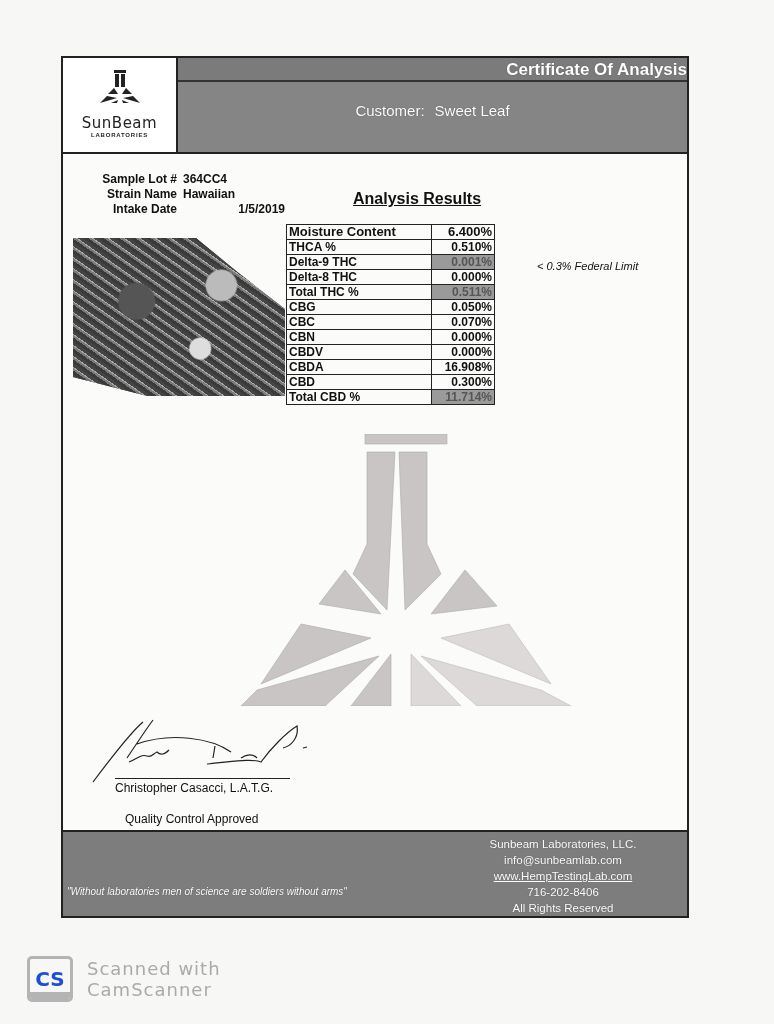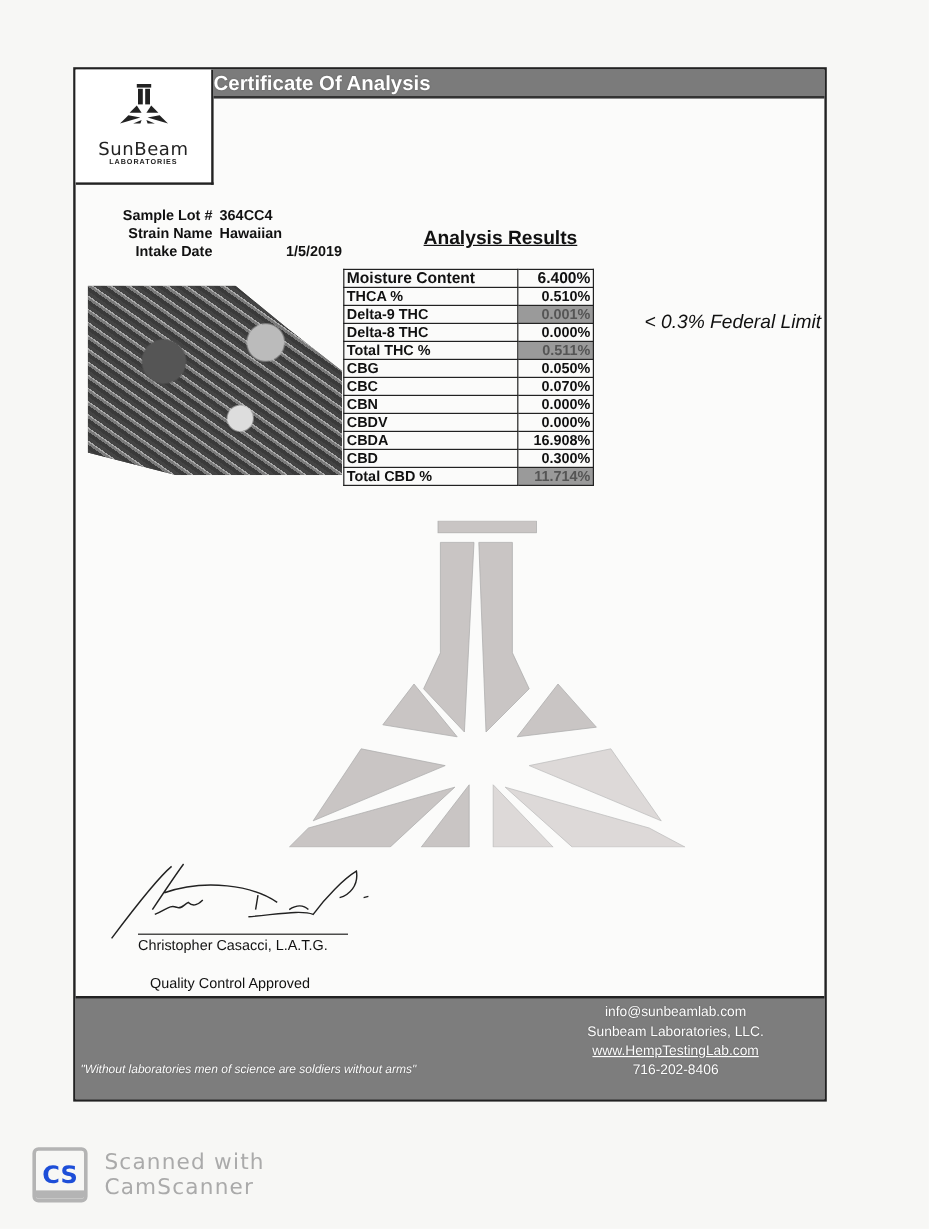--- a/index.html
+++ b/index.html
@@ -36,21 +36,21 @@
     }
     .logo-sub {
       font-size: 6px; font-weight: bold; letter-spacing: 0.8px; color: #222;
     }
     .header-title {
       position: absolute; left: 115px; top: 0;
       width: 509px; height: 24px;
       background: #7b7b7b;
       border-bottom: 2px solid #333;
       color: #fff; font-weight: bold; font-size: 17px;
-      text-align: left; line-height: 24px;
+      text-align: right; line-height: 24px;
       box-sizing: border-box;
       text-shadow: 0 0 1px #444;
     }
     .header-customer {
       position: absolute; left: 115px; top: 24px;
       width: 509px; height: 72px;
       background: #858585;
       border-bottom: 2px solid #222;
       color: #fff; font-size: 15px;
       box-sizing: border-box;
@@ -90,21 +90,21 @@
       border: 1.5px solid #222;
       height: 14px; line-height: 14px;
       padding: 0 2px;
     }
     table.results td.name { width: 140px; }
     table.results td.val { width: 58px; text-align: right; }
     table.results tr.first td { font-size: 13px; }
     table.results td.hl { background: #9a9a9a; color: #555; }
     .federal {
       position: absolute; left: 474px; top: 202px;
-      font-size: 16px; font-style: italic;
+      font-size: 11px; font-style: italic;
     }
     .watermark { position: absolute; left: 178px; top: 376px; }
     .signature { position: absolute; left: 28px; top: 660px; }
     .signer {
       position: absolute; left: 52px; top: 720px;
       font-size: 12px;
       border-top: 1.5px solid #222;
       padding-top: 2px; width: 175px;
     }
     .qc {
@@ -164,20 +164,23 @@
       <polygon points="2,33 9,26 19,28" fill="#222"></polygon>
       <polygon points="42,33 35,26 25,28" fill="#222"></polygon>
       <polygon points="13,33 20,30 19,33" fill="#222"></polygon>
       <polygon points="31,33 24,30 25,33" fill="#222"></polygon>
     </svg>
     <div class="logo-name">SunBeam</div>
     <div class="logo-sub">LABORATORIES</div>
   </div>
 
   <div class="header-title">Certificate Of Analysis</div>
+  <div class="header-customer">
+    <span>Customer:</span><span class="sep"></span><span>Sweet Leaf</span>
+  </div>
 
   <div class="sample-info">
     <div class="row">
       <span class="lbl">Sample Lot #</span>
       <span class="val">364CC4</span>
     </div>
     <div class="row">
       <span class="lbl">Strain Name</span>
       <span class="val">Hawaiian</span>
     </div>
@@ -267,24 +270,25 @@
   <svg class="signature" width="220" height="66" viewBox="0 0 220 66">
     <path d="M2,64 C20,40 40,14 52,4 M36,40 C44,28 56,10 62,2 M38,44 C48,40 50,36 56,38 C60,40 62,36 66,34 C70,38 74,36 78,32 M46,26 C80,14 120,20 140,34 M122,40 L124,28 M116,46 C140,44 160,40 170,44 C180,30 196,14 206,8 C208,20 200,28 192,30 M150,40 C156,36 162,36 166,40 M212,30 L216,29" fill="none" stroke="#222" stroke-width="1.2"></path>
   </svg>
 
   <div class="signer">Christopher Casacci, L.A.T.G.</div>
   <div class="qc">Quality Control Approved</div>
 
   <div class="footer">
     <div class="quote">"Without laboratories men of science are soldiers without arms"</div>
     <div class="contact">
+      <div>Sunbeam Laboratories, LLC.</div>
       <div>info@sunbeamlab.com</div>
-      <div>Sunbeam Laboratories, LLC.</div>
       <div class="web">www.HempTestingLab.com</div>
       <div>716-202-8406</div>
+      <div>All Rights Reserved</div>
     </div>
   </div>
 </div>
 
 <div class="camscanner">
   <div class="cs-badge">CS</div>
   <div class="cs-text">
     <div>Scanned with</div>
     <div>CamScanner</div>
   </div>

